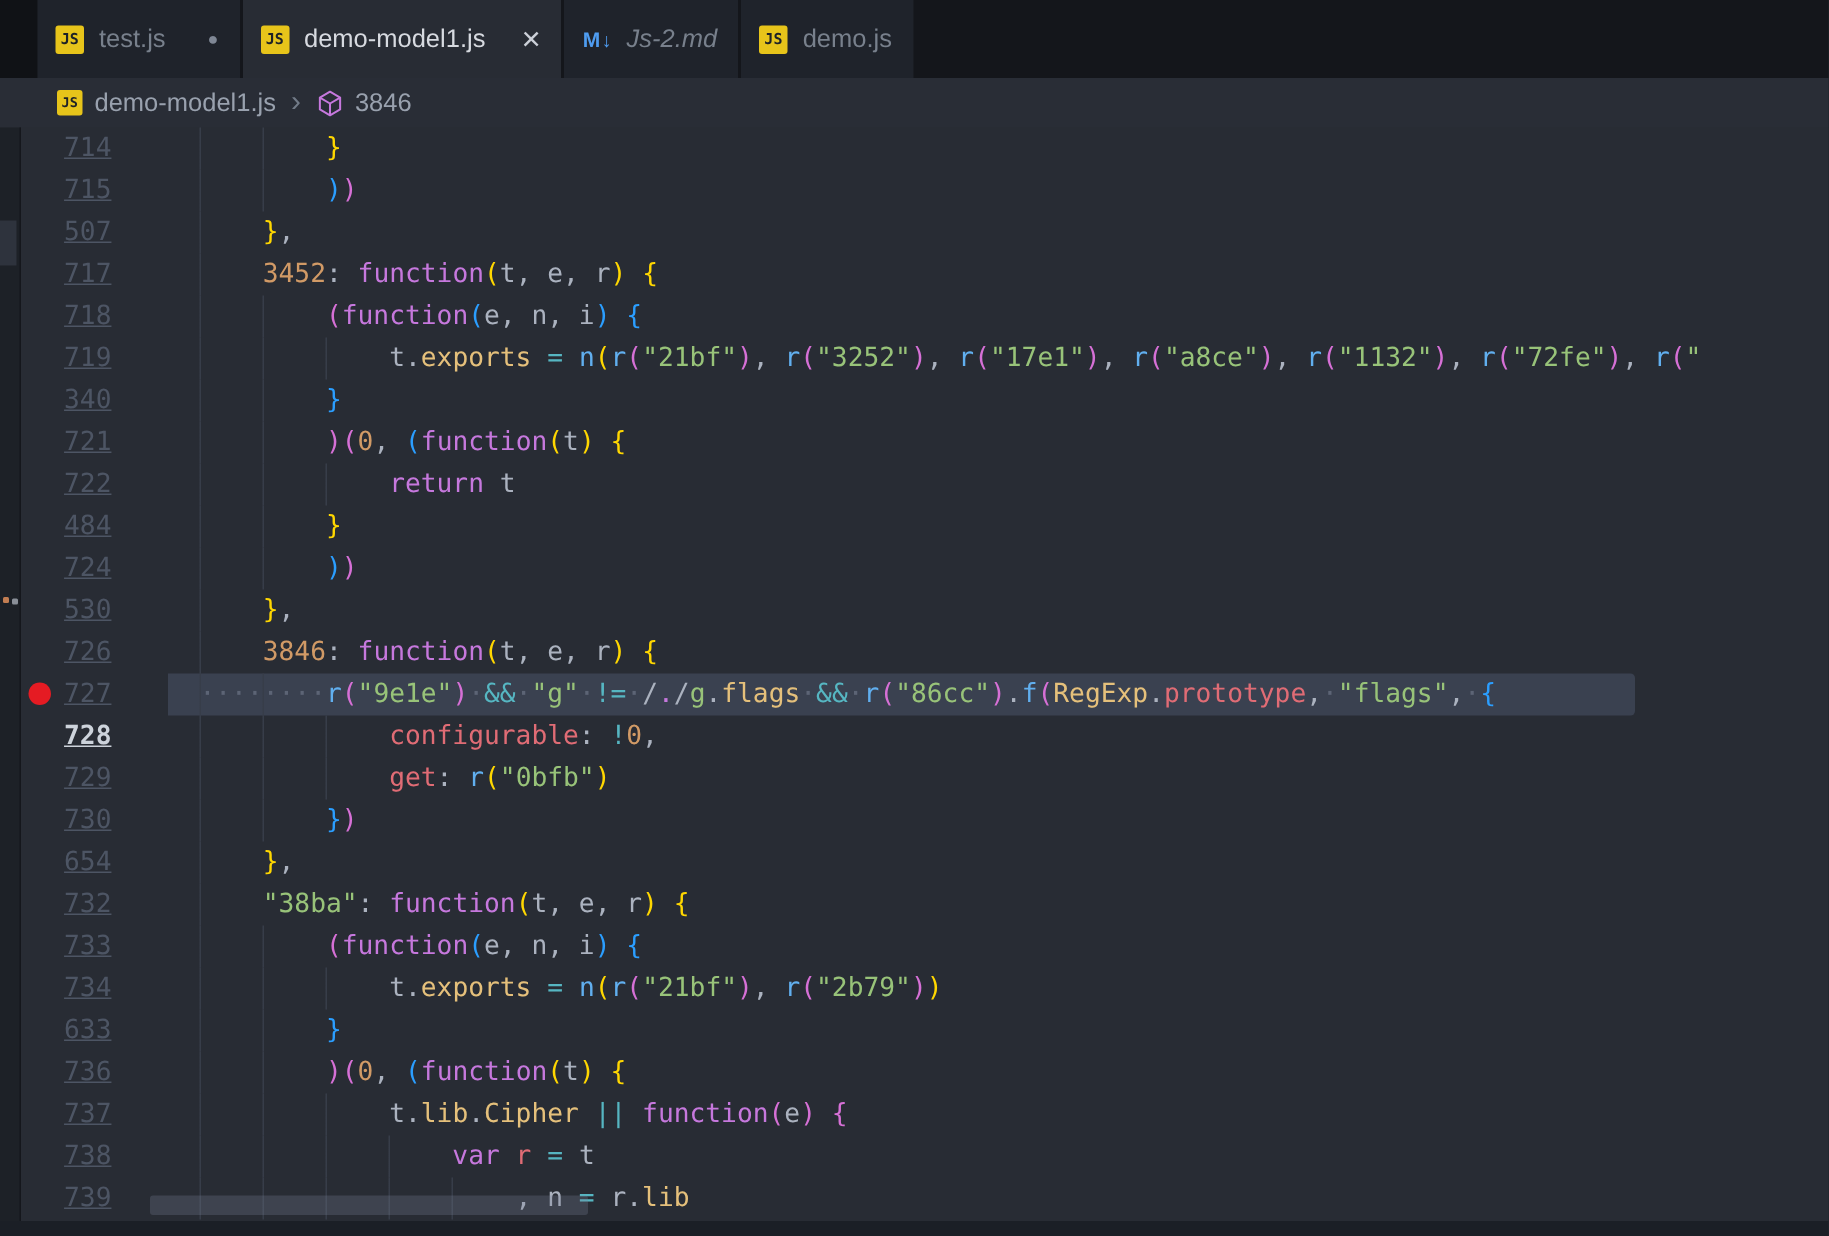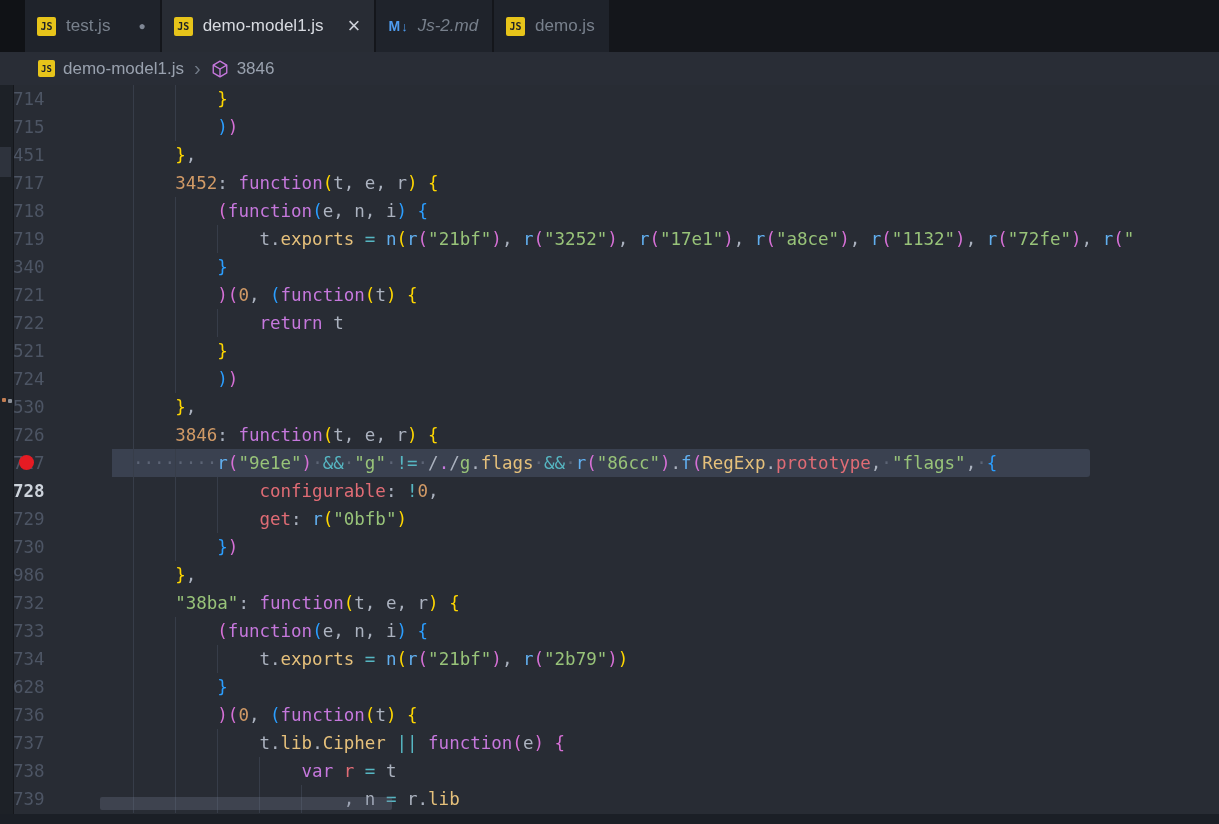--- a/index.html
+++ b/index.html
@@ -25,22 +25,22 @@
   
   .breadcrumbbar{position:absolute;left:0;top:52px;width:100%;height:33px;background:#292d36;
                  display:flex;align-items:center;padding-left:38px;box-sizing:border-box;gap:8px;}
   .crumb-text{font-size:17px;color:#99a1ae;}
   .crumb-sep{font-size:20px;color:#717a87;margin:0 2px;}
   .cube-icon{flex:none;display:flex;align-items:center;}
   
   .editor{position:absolute;left:0;top:85px;width:100%;height:739px;background:#282c34;
           font-family:"DejaVu Sans Mono",monospace;font-size:17.5px;}
   .row{position:relative;height:28px;line-height:28px;display:flex;white-space:pre;}
-  .ln{width:114px;margin-left:13px;box-sizing:border-box;padding-right:23px;text-align:left;
-      color:#4d5564;flex:none;position:relative;z-index:2;cursor:pointer;}
+  .ln{width:114px;margin-left:13px;box-sizing:border-box;padding-right:23px;text-align:center;
+      color:#4d5564;flex:none;position:relative;z-index:2;cursor:pointer;text-decoration:underline;}
   .ln.active{color:#cdd3db;font-weight:700;}
   .content{position:relative;z-index:2;margin-left:6px;flex:1;overflow:visible;cursor:text;}
   .sel-rect{position:absolute;left:112px;width:978px;top:0;height:28px;background:#3a4150;
             border-radius:0 3px 3px 0;z-index:1;}
   .bp{position:absolute;left:19px;top:6px;width:15px;height:15px;border-radius:50%;
       background:#e51b23;z-index:3;cursor:pointer;}
   .left-strip{position:absolute;left:0;top:0;width:13px;height:100%;background:#1d2127;
               border-right:1px solid #15171c;z-index:4;}
   .strip-slider{position:absolute;left:0;top:62px;width:11px;height:30px;background:#2e333d;}
   .strip-dot{position:absolute;width:4px;height:4px;border-radius:1px;}
@@ -93,40 +93,40 @@
         <path d="M8 8 V15"></path>
       </svg>
     </span>
     <span class="crumb-text">3846</span>
   </div>
 
   <div class="editor">
     <div id="rows">
         <div class="row"><div class="ln">714</div><div class="content" style="background-image: linear-gradient(rgb(55, 61, 73), rgb(55, 61, 73)), linear-gradient(rgb(55, 61, 73), rgb(55, 61, 73)); background-size: 1px 100%, 1px 100%; background-position: 0px 0px, 42px 0px; background-repeat: no-repeat;">        <span style="color: rgb(255, 215, 0);">}</span></div></div>
         <div class="row"><div class="ln">715</div><div class="content" style="background-image: linear-gradient(rgb(55, 61, 73), rgb(55, 61, 73)), linear-gradient(rgb(55, 61, 73), rgb(55, 61, 73)); background-size: 1px 100%, 1px 100%; background-position: 0px 0px, 42px 0px; background-repeat: no-repeat;">        <span style="color: rgb(43, 158, 255);">)</span><span style="color: rgb(214, 112, 214);">)</span></div></div>
-        <div class="row"><div class="ln">451</div><div class="content" style="background-image: linear-gradient(rgb(55, 61, 73), rgb(55, 61, 73)); background-size: 1px 100%; background-position: 0px 0px; background-repeat: no-repeat;">    <span style="color: rgb(255, 215, 0);">}</span><span style="color: rgb(171, 178, 191);">,</span></div></div>
+        <div class="row"><div class="ln">507</div><div class="content" style="background-image: linear-gradient(rgb(55, 61, 73), rgb(55, 61, 73)); background-size: 1px 100%; background-position: 0px 0px; background-repeat: no-repeat;">    <span style="color: rgb(255, 215, 0);">}</span><span style="color: rgb(171, 178, 191);">,</span></div></div>
         <div class="row"><div class="ln">717</div><div class="content" style="background-image: linear-gradient(rgb(55, 61, 73), rgb(55, 61, 73)); background-size: 1px 100%; background-position: 0px 0px; background-repeat: no-repeat;">    <span style="color: rgb(209, 154, 102);">3452</span><span style="color: rgb(171, 178, 191);">: </span><span style="color: rgb(198, 120, 221);">function</span><span style="color: rgb(255, 215, 0);">(</span><span style="color: rgb(171, 178, 191);">t, e, r</span><span style="color: rgb(255, 215, 0);">)</span><span style="color: rgb(171, 178, 191);"> </span><span style="color: rgb(255, 215, 0);">{</span></div></div>
         <div class="row"><div class="ln">718</div><div class="content" style="background-image: linear-gradient(rgb(55, 61, 73), rgb(55, 61, 73)), linear-gradient(rgb(55, 61, 73), rgb(55, 61, 73)); background-size: 1px 100%, 1px 100%; background-position: 0px 0px, 42px 0px; background-repeat: no-repeat;">        <span style="color: rgb(214, 112, 214);">(</span><span style="color: rgb(198, 120, 221);">function</span><span style="color: rgb(43, 158, 255);">(</span><span style="color: rgb(171, 178, 191);">e, n, i</span><span style="color: rgb(43, 158, 255);">)</span><span style="color: rgb(171, 178, 191);"> </span><span style="color: rgb(43, 158, 255);">{</span></div></div>
         <div class="row"><div class="ln">719</div><div class="content" style="background-image: linear-gradient(rgb(55, 61, 73), rgb(55, 61, 73)), linear-gradient(rgb(55, 61, 73), rgb(55, 61, 73)), linear-gradient(rgb(55, 61, 73), rgb(55, 61, 73)); background-size: 1px 100%, 1px 100%, 1px 100%; background-position: 0px 0px, 42px 0px, 84px 0px; background-repeat: no-repeat;">            <span style="color: rgb(171, 178, 191);">t.</span><span style="color: rgb(229, 192, 123);">exports</span><span style="color: rgb(171, 178, 191);"> </span><span style="color: rgb(86, 182, 194);">=</span><span style="color: rgb(171, 178, 191);"> </span><span style="color: rgb(97, 175, 239);">n</span><span style="color: rgb(255, 215, 0);">(</span><span style="color: rgb(97, 175, 239);">r</span><span style="color: rgb(214, 112, 214);">(</span><span style="color: rgb(152, 195, 121);">"21bf"</span><span style="color: rgb(214, 112, 214);">)</span><span style="color: rgb(171, 178, 191);">, </span><span style="color: rgb(97, 175, 239);">r</span><span style="color: rgb(214, 112, 214);">(</span><span style="color: rgb(152, 195, 121);">"3252"</span><span style="color: rgb(214, 112, 214);">)</span><span style="color: rgb(171, 178, 191);">, </span><span style="color: rgb(97, 175, 239);">r</span><span style="color: rgb(214, 112, 214);">(</span><span style="color: rgb(152, 195, 121);">"17e1"</span><span style="color: rgb(214, 112, 214);">)</span><span style="color: rgb(171, 178, 191);">, </span><span style="color: rgb(97, 175, 239);">r</span><span style="color: rgb(214, 112, 214);">(</span><span style="color: rgb(152, 195, 121);">"a8ce"</span><span style="color: rgb(214, 112, 214);">)</span><span style="color: rgb(171, 178, 191);">, </span><span style="color: rgb(97, 175, 239);">r</span><span style="color: rgb(214, 112, 214);">(</span><span style="color: rgb(152, 195, 121);">"1132"</span><span style="color: rgb(214, 112, 214);">)</span><span style="color: rgb(171, 178, 191);">, </span><span style="color: rgb(97, 175, 239);">r</span><span style="color: rgb(214, 112, 214);">(</span><span style="color: rgb(152, 195, 121);">"72fe"</span><span style="color: rgb(214, 112, 214);">)</span><span style="color: rgb(171, 178, 191);">, </span><span style="color: rgb(97, 175, 239);">r</span><span style="color: rgb(214, 112, 214);">(</span><span style="color: rgb(152, 195, 121);">"</span></div></div>
         <div class="row"><div class="ln">340</div><div class="content" style="background-image: linear-gradient(rgb(55, 61, 73), rgb(55, 61, 73)), linear-gradient(rgb(55, 61, 73), rgb(55, 61, 73)); background-size: 1px 100%, 1px 100%; background-position: 0px 0px, 42px 0px; background-repeat: no-repeat;">        <span style="color: rgb(43, 158, 255);">}</span></div></div>
         <div class="row"><div class="ln">721</div><div class="content" style="background-image: linear-gradient(rgb(55, 61, 73), rgb(55, 61, 73)), linear-gradient(rgb(55, 61, 73), rgb(55, 61, 73)); background-size: 1px 100%, 1px 100%; background-position: 0px 0px, 42px 0px; background-repeat: no-repeat;">        <span style="color: rgb(214, 112, 214);">)</span><span style="color: rgb(214, 112, 214);">(</span><span style="color: rgb(209, 154, 102);">0</span><span style="color: rgb(171, 178, 191);">, </span><span style="color: rgb(43, 158, 255);">(</span><span style="color: rgb(198, 120, 221);">function</span><span style="color: rgb(255, 215, 0);">(</span><span style="color: rgb(171, 178, 191);">t</span><span style="color: rgb(255, 215, 0);">)</span><span style="color: rgb(171, 178, 191);"> </span><span style="color: rgb(255, 215, 0);">{</span></div></div>
         <div class="row"><div class="ln">722</div><div class="content" style="background-image: linear-gradient(rgb(55, 61, 73), rgb(55, 61, 73)), linear-gradient(rgb(55, 61, 73), rgb(55, 61, 73)), linear-gradient(rgb(55, 61, 73), rgb(55, 61, 73)); background-size: 1px 100%, 1px 100%, 1px 100%; background-position: 0px 0px, 42px 0px, 84px 0px; background-repeat: no-repeat;">            <span style="color: rgb(198, 120, 221);">return</span><span style="color: rgb(171, 178, 191);"> t</span></div></div>
-        <div class="row"><div class="ln">521</div><div class="content" style="background-image: linear-gradient(rgb(55, 61, 73), rgb(55, 61, 73)), linear-gradient(rgb(55, 61, 73), rgb(55, 61, 73)); background-size: 1px 100%, 1px 100%; background-position: 0px 0px, 42px 0px; background-repeat: no-repeat;">        <span style="color: rgb(255, 215, 0);">}</span></div></div>
+        <div class="row"><div class="ln">484</div><div class="content" style="background-image: linear-gradient(rgb(55, 61, 73), rgb(55, 61, 73)), linear-gradient(rgb(55, 61, 73), rgb(55, 61, 73)); background-size: 1px 100%, 1px 100%; background-position: 0px 0px, 42px 0px; background-repeat: no-repeat;">        <span style="color: rgb(255, 215, 0);">}</span></div></div>
         <div class="row"><div class="ln">724</div><div class="content" style="background-image: linear-gradient(rgb(55, 61, 73), rgb(55, 61, 73)), linear-gradient(rgb(55, 61, 73), rgb(55, 61, 73)); background-size: 1px 100%, 1px 100%; background-position: 0px 0px, 42px 0px; background-repeat: no-repeat;">        <span style="color: rgb(43, 158, 255);">)</span><span style="color: rgb(214, 112, 214);">)</span></div></div>
         <div class="row"><div class="ln">530</div><div class="content" style="background-image: linear-gradient(rgb(55, 61, 73), rgb(55, 61, 73)); background-size: 1px 100%; background-position: 0px 0px; background-repeat: no-repeat;">    <span style="color: rgb(255, 215, 0);">}</span><span style="color: rgb(171, 178, 191);">,</span></div></div>
         <div class="row"><div class="ln">726</div><div class="content" style="background-image: linear-gradient(rgb(55, 61, 73), rgb(55, 61, 73)); background-size: 1px 100%; background-position: 0px 0px; background-repeat: no-repeat;">    <span style="color: rgb(209, 154, 102);">3846</span><span style="color: rgb(171, 178, 191);">: </span><span style="color: rgb(198, 120, 221);">function</span><span style="color: rgb(255, 215, 0);">(</span><span style="color: rgb(171, 178, 191);">t, e, r</span><span style="color: rgb(255, 215, 0);">)</span><span style="color: rgb(171, 178, 191);"> </span><span style="color: rgb(255, 215, 0);">{</span></div></div>
         <div class="row"><div class="sel-rect"></div><div class="bp"></div><div class="ln">727</div><div class="content" style="background-image: linear-gradient(rgb(55, 61, 73), rgb(55, 61, 73)), linear-gradient(rgb(55, 61, 73), rgb(55, 61, 73)); background-size: 1px 100%, 1px 100%; background-position: 0px 0px, 42px 0px; background-repeat: no-repeat;"><span style="color: rgb(92, 100, 117);">········</span><span style="color: rgb(97, 175, 239);">r</span><span style="color: rgb(214, 112, 214);">(</span><span style="color: rgb(152, 195, 121);">"9e1e"</span><span style="color: rgb(214, 112, 214);">)</span><span style="color: rgb(92, 100, 117);">·</span><span style="color: rgb(86, 182, 194);">&amp;&amp;</span><span style="color: rgb(92, 100, 117);">·</span><span style="color: rgb(152, 195, 121);">"g"</span><span style="color: rgb(92, 100, 117);">·</span><span style="color: rgb(86, 182, 194);">!=</span><span style="color: rgb(92, 100, 117);">·</span><span style="color: rgb(171, 178, 191);">/</span><span style="color: rgb(198, 120, 221);">.</span><span style="color: rgb(171, 178, 191);">/</span><span style="color: rgb(152, 195, 121);">g</span><span style="color: rgb(171, 178, 191);">.</span><span style="color: rgb(229, 192, 123);">flags</span><span style="color: rgb(92, 100, 117);">·</span><span style="color: rgb(86, 182, 194);">&amp;&amp;</span><span style="color: rgb(92, 100, 117);">·</span><span style="color: rgb(97, 175, 239);">r</span><span style="color: rgb(214, 112, 214);">(</span><span style="color: rgb(152, 195, 121);">"86cc"</span><span style="color: rgb(214, 112, 214);">)</span><span style="color: rgb(171, 178, 191);">.</span><span style="color: rgb(97, 175, 239);">f</span><span style="color: rgb(214, 112, 214);">(</span><span style="color: rgb(229, 192, 123);">RegExp</span><span style="color: rgb(171, 178, 191);">.</span><span style="color: rgb(224, 108, 117);">prototype</span><span style="color: rgb(171, 178, 191);">,</span><span style="color: rgb(92, 100, 117);">·</span><span style="color: rgb(152, 195, 121);">"flags"</span><span style="color: rgb(171, 178, 191);">,</span><span style="color: rgb(92, 100, 117);">·</span><span style="color: rgb(43, 158, 255);">{</span></div></div>
         <div class="row"><div class="ln active">728</div><div class="content" style="background-image: linear-gradient(rgb(55, 61, 73), rgb(55, 61, 73)), linear-gradient(rgb(55, 61, 73), rgb(55, 61, 73)), linear-gradient(rgb(55, 61, 73), rgb(55, 61, 73)); background-size: 1px 100%, 1px 100%, 1px 100%; background-position: 0px 0px, 42px 0px, 84px 0px; background-repeat: no-repeat;">            <span style="color: rgb(224, 108, 117);">configurable</span><span style="color: rgb(171, 178, 191);">: </span><span style="color: rgb(86, 182, 194);">!</span><span style="color: rgb(209, 154, 102);">0</span><span style="color: rgb(171, 178, 191);">,</span></div></div>
         <div class="row"><div class="ln">729</div><div class="content" style="background-image: linear-gradient(rgb(55, 61, 73), rgb(55, 61, 73)), linear-gradient(rgb(55, 61, 73), rgb(55, 61, 73)), linear-gradient(rgb(55, 61, 73), rgb(55, 61, 73)); background-size: 1px 100%, 1px 100%, 1px 100%; background-position: 0px 0px, 42px 0px, 84px 0px; background-repeat: no-repeat;">            <span style="color: rgb(224, 108, 117);">get</span><span style="color: rgb(171, 178, 191);">: </span><span style="color: rgb(97, 175, 239);">r</span><span style="color: rgb(255, 215, 0);">(</span><span style="color: rgb(152, 195, 121);">"0bfb"</span><span style="color: rgb(255, 215, 0);">)</span></div></div>
         <div class="row"><div class="ln">730</div><div class="content" style="background-image: linear-gradient(rgb(55, 61, 73), rgb(55, 61, 73)), linear-gradient(rgb(55, 61, 73), rgb(55, 61, 73)); background-size: 1px 100%, 1px 100%; background-position: 0px 0px, 42px 0px; background-repeat: no-repeat;">        <span style="color: rgb(43, 158, 255);">}</span><span style="color: rgb(214, 112, 214);">)</span></div></div>
-        <div class="row"><div class="ln">986</div><div class="content" style="background-image: linear-gradient(rgb(55, 61, 73), rgb(55, 61, 73)); background-size: 1px 100%; background-position: 0px 0px; background-repeat: no-repeat;">    <span style="color: rgb(255, 215, 0);">}</span><span style="color: rgb(171, 178, 191);">,</span></div></div>
+        <div class="row"><div class="ln">654</div><div class="content" style="background-image: linear-gradient(rgb(55, 61, 73), rgb(55, 61, 73)); background-size: 1px 100%; background-position: 0px 0px; background-repeat: no-repeat;">    <span style="color: rgb(255, 215, 0);">}</span><span style="color: rgb(171, 178, 191);">,</span></div></div>
         <div class="row"><div class="ln">732</div><div class="content" style="background-image: linear-gradient(rgb(55, 61, 73), rgb(55, 61, 73)); background-size: 1px 100%; background-position: 0px 0px; background-repeat: no-repeat;">    <span style="color: rgb(152, 195, 121);">"38ba"</span><span style="color: rgb(171, 178, 191);">: </span><span style="color: rgb(198, 120, 221);">function</span><span style="color: rgb(255, 215, 0);">(</span><span style="color: rgb(171, 178, 191);">t, e, r</span><span style="color: rgb(255, 215, 0);">)</span><span style="color: rgb(171, 178, 191);"> </span><span style="color: rgb(255, 215, 0);">{</span></div></div>
         <div class="row"><div class="ln">733</div><div class="content" style="background-image: linear-gradient(rgb(55, 61, 73), rgb(55, 61, 73)), linear-gradient(rgb(55, 61, 73), rgb(55, 61, 73)); background-size: 1px 100%, 1px 100%; background-position: 0px 0px, 42px 0px; background-repeat: no-repeat;">        <span style="color: rgb(214, 112, 214);">(</span><span style="color: rgb(198, 120, 221);">function</span><span style="color: rgb(43, 158, 255);">(</span><span style="color: rgb(171, 178, 191);">e, n, i</span><span style="color: rgb(43, 158, 255);">)</span><span style="color: rgb(171, 178, 191);"> </span><span style="color: rgb(43, 158, 255);">{</span></div></div>
         <div class="row"><div class="ln">734</div><div class="content" style="background-image: linear-gradient(rgb(55, 61, 73), rgb(55, 61, 73)), linear-gradient(rgb(55, 61, 73), rgb(55, 61, 73)), linear-gradient(rgb(55, 61, 73), rgb(55, 61, 73)); background-size: 1px 100%, 1px 100%, 1px 100%; background-position: 0px 0px, 42px 0px, 84px 0px; background-repeat: no-repeat;">            <span style="color: rgb(171, 178, 191);">t.</span><span style="color: rgb(229, 192, 123);">exports</span><span style="color: rgb(171, 178, 191);"> </span><span style="color: rgb(86, 182, 194);">=</span><span style="color: rgb(171, 178, 191);"> </span><span style="color: rgb(97, 175, 239);">n</span><span style="color: rgb(255, 215, 0);">(</span><span style="color: rgb(97, 175, 239);">r</span><span style="color: rgb(214, 112, 214);">(</span><span style="color: rgb(152, 195, 121);">"21bf"</span><span style="color: rgb(214, 112, 214);">)</span><span style="color: rgb(171, 178, 191);">, </span><span style="color: rgb(97, 175, 239);">r</span><span style="color: rgb(214, 112, 214);">(</span><span style="color: rgb(152, 195, 121);">"2b79"</span><span style="color: rgb(214, 112, 214);">)</span><span style="color: rgb(255, 215, 0);">)</span></div></div>
-        <div class="row"><div class="ln">628</div><div class="content" style="background-image: linear-gradient(rgb(55, 61, 73), rgb(55, 61, 73)), linear-gradient(rgb(55, 61, 73), rgb(55, 61, 73)); background-size: 1px 100%, 1px 100%; background-position: 0px 0px, 42px 0px; background-repeat: no-repeat;">        <span style="color: rgb(43, 158, 255);">}</span></div></div>
+        <div class="row"><div class="ln">633</div><div class="content" style="background-image: linear-gradient(rgb(55, 61, 73), rgb(55, 61, 73)), linear-gradient(rgb(55, 61, 73), rgb(55, 61, 73)); background-size: 1px 100%, 1px 100%; background-position: 0px 0px, 42px 0px; background-repeat: no-repeat;">        <span style="color: rgb(43, 158, 255);">}</span></div></div>
         <div class="row"><div class="ln">736</div><div class="content" style="background-image: linear-gradient(rgb(55, 61, 73), rgb(55, 61, 73)), linear-gradient(rgb(55, 61, 73), rgb(55, 61, 73)); background-size: 1px 100%, 1px 100%; background-position: 0px 0px, 42px 0px; background-repeat: no-repeat;">        <span style="color: rgb(214, 112, 214);">)</span><span style="color: rgb(214, 112, 214);">(</span><span style="color: rgb(209, 154, 102);">0</span><span style="color: rgb(171, 178, 191);">, </span><span style="color: rgb(43, 158, 255);">(</span><span style="color: rgb(198, 120, 221);">function</span><span style="color: rgb(255, 215, 0);">(</span><span style="color: rgb(171, 178, 191);">t</span><span style="color: rgb(255, 215, 0);">)</span><span style="color: rgb(171, 178, 191);"> </span><span style="color: rgb(255, 215, 0);">{</span></div></div>
         <div class="row"><div class="ln">737</div><div class="content" style="background-image: linear-gradient(rgb(55, 61, 73), rgb(55, 61, 73)), linear-gradient(rgb(55, 61, 73), rgb(55, 61, 73)), linear-gradient(rgb(55, 61, 73), rgb(55, 61, 73)); background-size: 1px 100%, 1px 100%, 1px 100%; background-position: 0px 0px, 42px 0px, 84px 0px; background-repeat: no-repeat;">            <span style="color: rgb(171, 178, 191);">t.</span><span style="color: rgb(229, 192, 123);">lib</span><span style="color: rgb(171, 178, 191);">.</span><span style="color: rgb(229, 192, 123);">Cipher</span><span style="color: rgb(171, 178, 191);"> </span><span style="color: rgb(86, 182, 194);">||</span><span style="color: rgb(171, 178, 191);"> </span><span style="color: rgb(198, 120, 221);">function</span><span style="color: rgb(214, 112, 214);">(</span><span style="color: rgb(171, 178, 191);">e</span><span style="color: rgb(214, 112, 214);">)</span><span style="color: rgb(171, 178, 191);"> </span><span style="color: rgb(214, 112, 214);">{</span></div></div>
         <div class="row"><div class="ln">738</div><div class="content" style="background-image: linear-gradient(rgb(55, 61, 73), rgb(55, 61, 73)), linear-gradient(rgb(55, 61, 73), rgb(55, 61, 73)), linear-gradient(rgb(55, 61, 73), rgb(55, 61, 73)), linear-gradient(rgb(55, 61, 73), rgb(55, 61, 73)); background-size: 1px 100%, 1px 100%, 1px 100%, 1px 100%; background-position: 0px 0px, 42px 0px, 84px 0px, 126px 0px; background-repeat: no-repeat;">                <span style="color: rgb(198, 120, 221);">var</span><span style="color: rgb(171, 178, 191);"> </span><span style="color: rgb(224, 108, 117);">r</span><span style="color: rgb(171, 178, 191);"> </span><span style="color: rgb(86, 182, 194);">=</span><span style="color: rgb(171, 178, 191);"> </span><span style="color: rgb(171, 178, 191);">t</span></div></div>
         <div class="row"><div class="ln">739</div><div class="content" style="background-image: linear-gradient(rgb(55, 61, 73), rgb(55, 61, 73)), linear-gradient(rgb(55, 61, 73), rgb(55, 61, 73)), linear-gradient(rgb(55, 61, 73), rgb(55, 61, 73)), linear-gradient(rgb(55, 61, 73), rgb(55, 61, 73)), linear-gradient(rgb(55, 61, 73), rgb(55, 61, 73)); background-size: 1px 100%, 1px 100%, 1px 100%, 1px 100%, 1px 100%; background-position: 0px 0px, 42px 0px, 84px 0px, 126px 0px, 168px 0px; background-repeat: no-repeat;">                    <span style="color: rgb(171, 178, 191);">, </span><span style="color: rgb(171, 178, 191);">n</span><span style="color: rgb(171, 178, 191);"> </span><span style="color: rgb(86, 182, 194);">=</span><span style="color: rgb(171, 178, 191);"> </span><span style="color: rgb(171, 178, 191);">r.</span><span style="color: rgb(229, 192, 123);">lib</span></div></div>
       </div>
     <div class="left-strip">
       <div class="strip-slider"></div>
       <div class="strip-dot" style="left:2px;top:313px;background:#c27d52;"></div>
       <div class="strip-dot" style="left:8px;top:314px;background:#8a8f98;"></div>
     </div>

